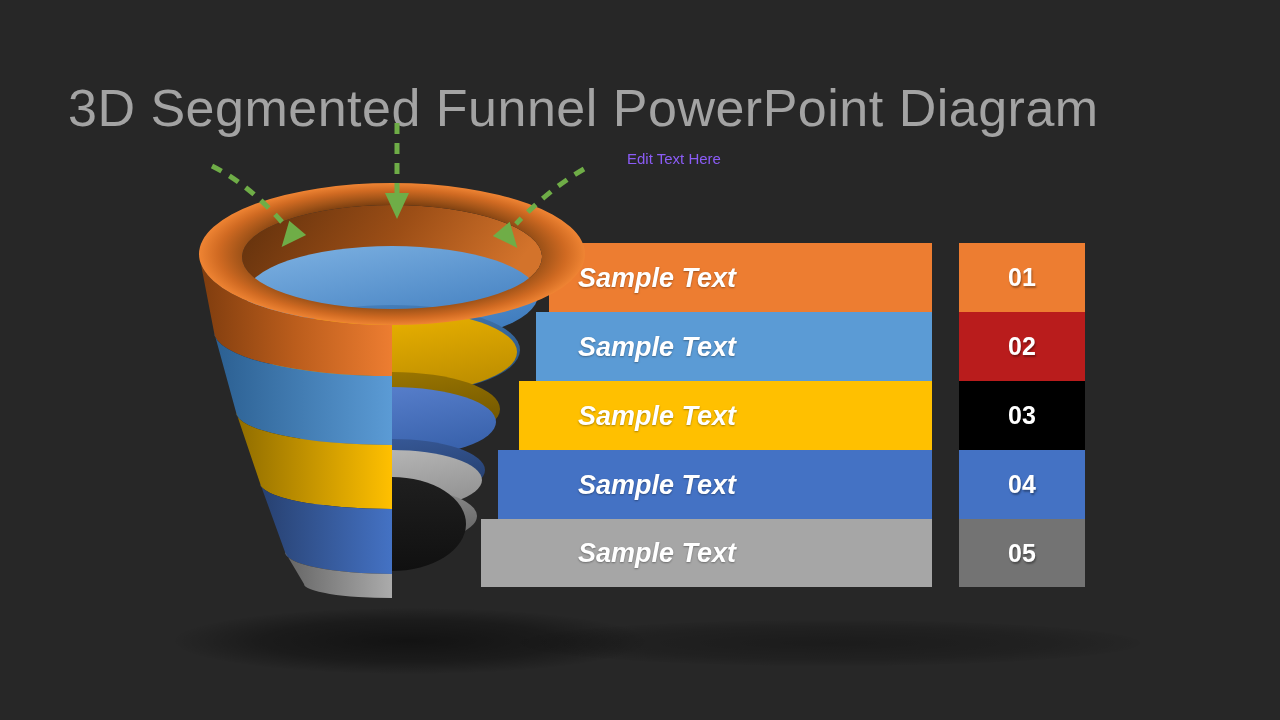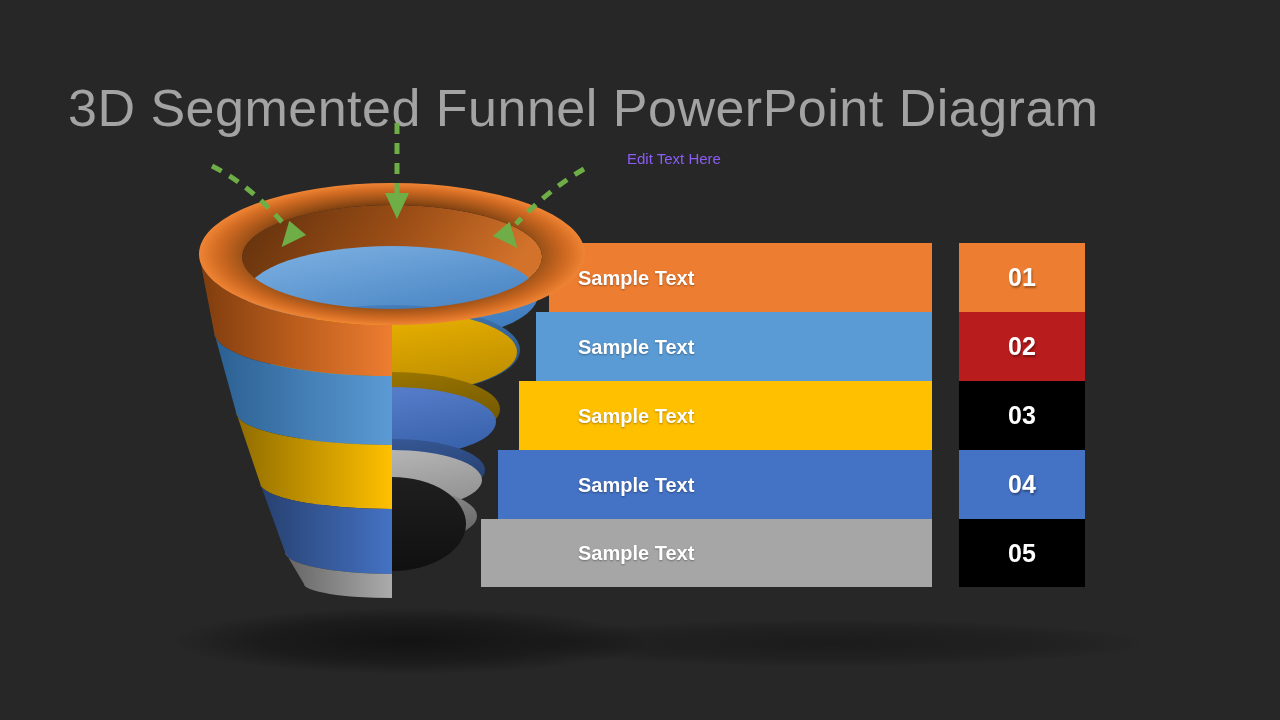--- a/index.html
+++ b/index.html
@@ -24,22 +24,23 @@
     background:radial-gradient(ellipse at center, rgba(0,0,0,.52) 0%, rgba(0,0,0,.30) 45%, rgba(0,0,0,0) 72%);
   }
   #shadow-bars{
     left:520px;top:620px;width:620px;height:46px;
     background:radial-gradient(ellipse at center, rgba(0,0,0,.30) 0%, rgba(0,0,0,.16) 50%, rgba(0,0,0,0) 75%);
   }
   #bars-layer,#badges-layer{position:absolute;inset:0;z-index:1;}
   .funnel-bar{position:absolute;}
   .funnel-bar .bar-label{
     position:absolute;top:50%;transform:translateY(-50%);
-    font-size:20px;font-weight:bold;color:#ffffff;white-space:nowrap;
+    font-size:27px;font-weight:bold;color:#ffffff;white-space:nowrap;
     text-shadow:0 1px 2px rgba(0,0,0,.35);
+    font-style:italic;
   }
   .number-badge{position:absolute;display:flex;align-items:center;justify-content:center;}
   .number-badge .badge-number{
     font-size:25px;font-weight:bold;color:#ffffff;
     text-shadow:1px 2px 2px rgba(0,0,0,.35);
   }
   #funnel-svg{position:absolute;left:170px;top:110px;z-index:2;}
 </style>
 </head>
 <body style="background: rgb(39, 39, 39);">
@@ -75,21 +76,21 @@
       </div>
       <div class="number-badge" style="left: 959px; top: 312px; width: 126px; height: 69px; background: #b91c1c;">
         <span class="badge-number">02</span>
       </div>
       <div class="number-badge" style="left: 959px; top: 381px; width: 126px; height: 69px; background: #000000;">
         <span class="badge-number">03</span>
       </div>
       <div class="number-badge" style="left: 959px; top: 450px; width: 126px; height: 69px; background: rgb(68, 114, 196);">
         <span class="badge-number">04</span>
       </div>
-      <div class="number-badge" style="left: 959px; top: 519px; width: 126px; height: 68px; background: #000000;">
+      <div class="number-badge" style="left: 959px; top: 519px; width: 126px; height: 68px; background: #737373;">
         <span class="badge-number">05</span>
       </div>
     </div>
 
   <svg id="funnel-svg" width="440" height="500" viewBox="170 110 440 500">
     <defs>
       <clipPath id="leftClip">
           <rect x="170" y="110" width="223" height="500"></rect>
         </clipPath>
 

